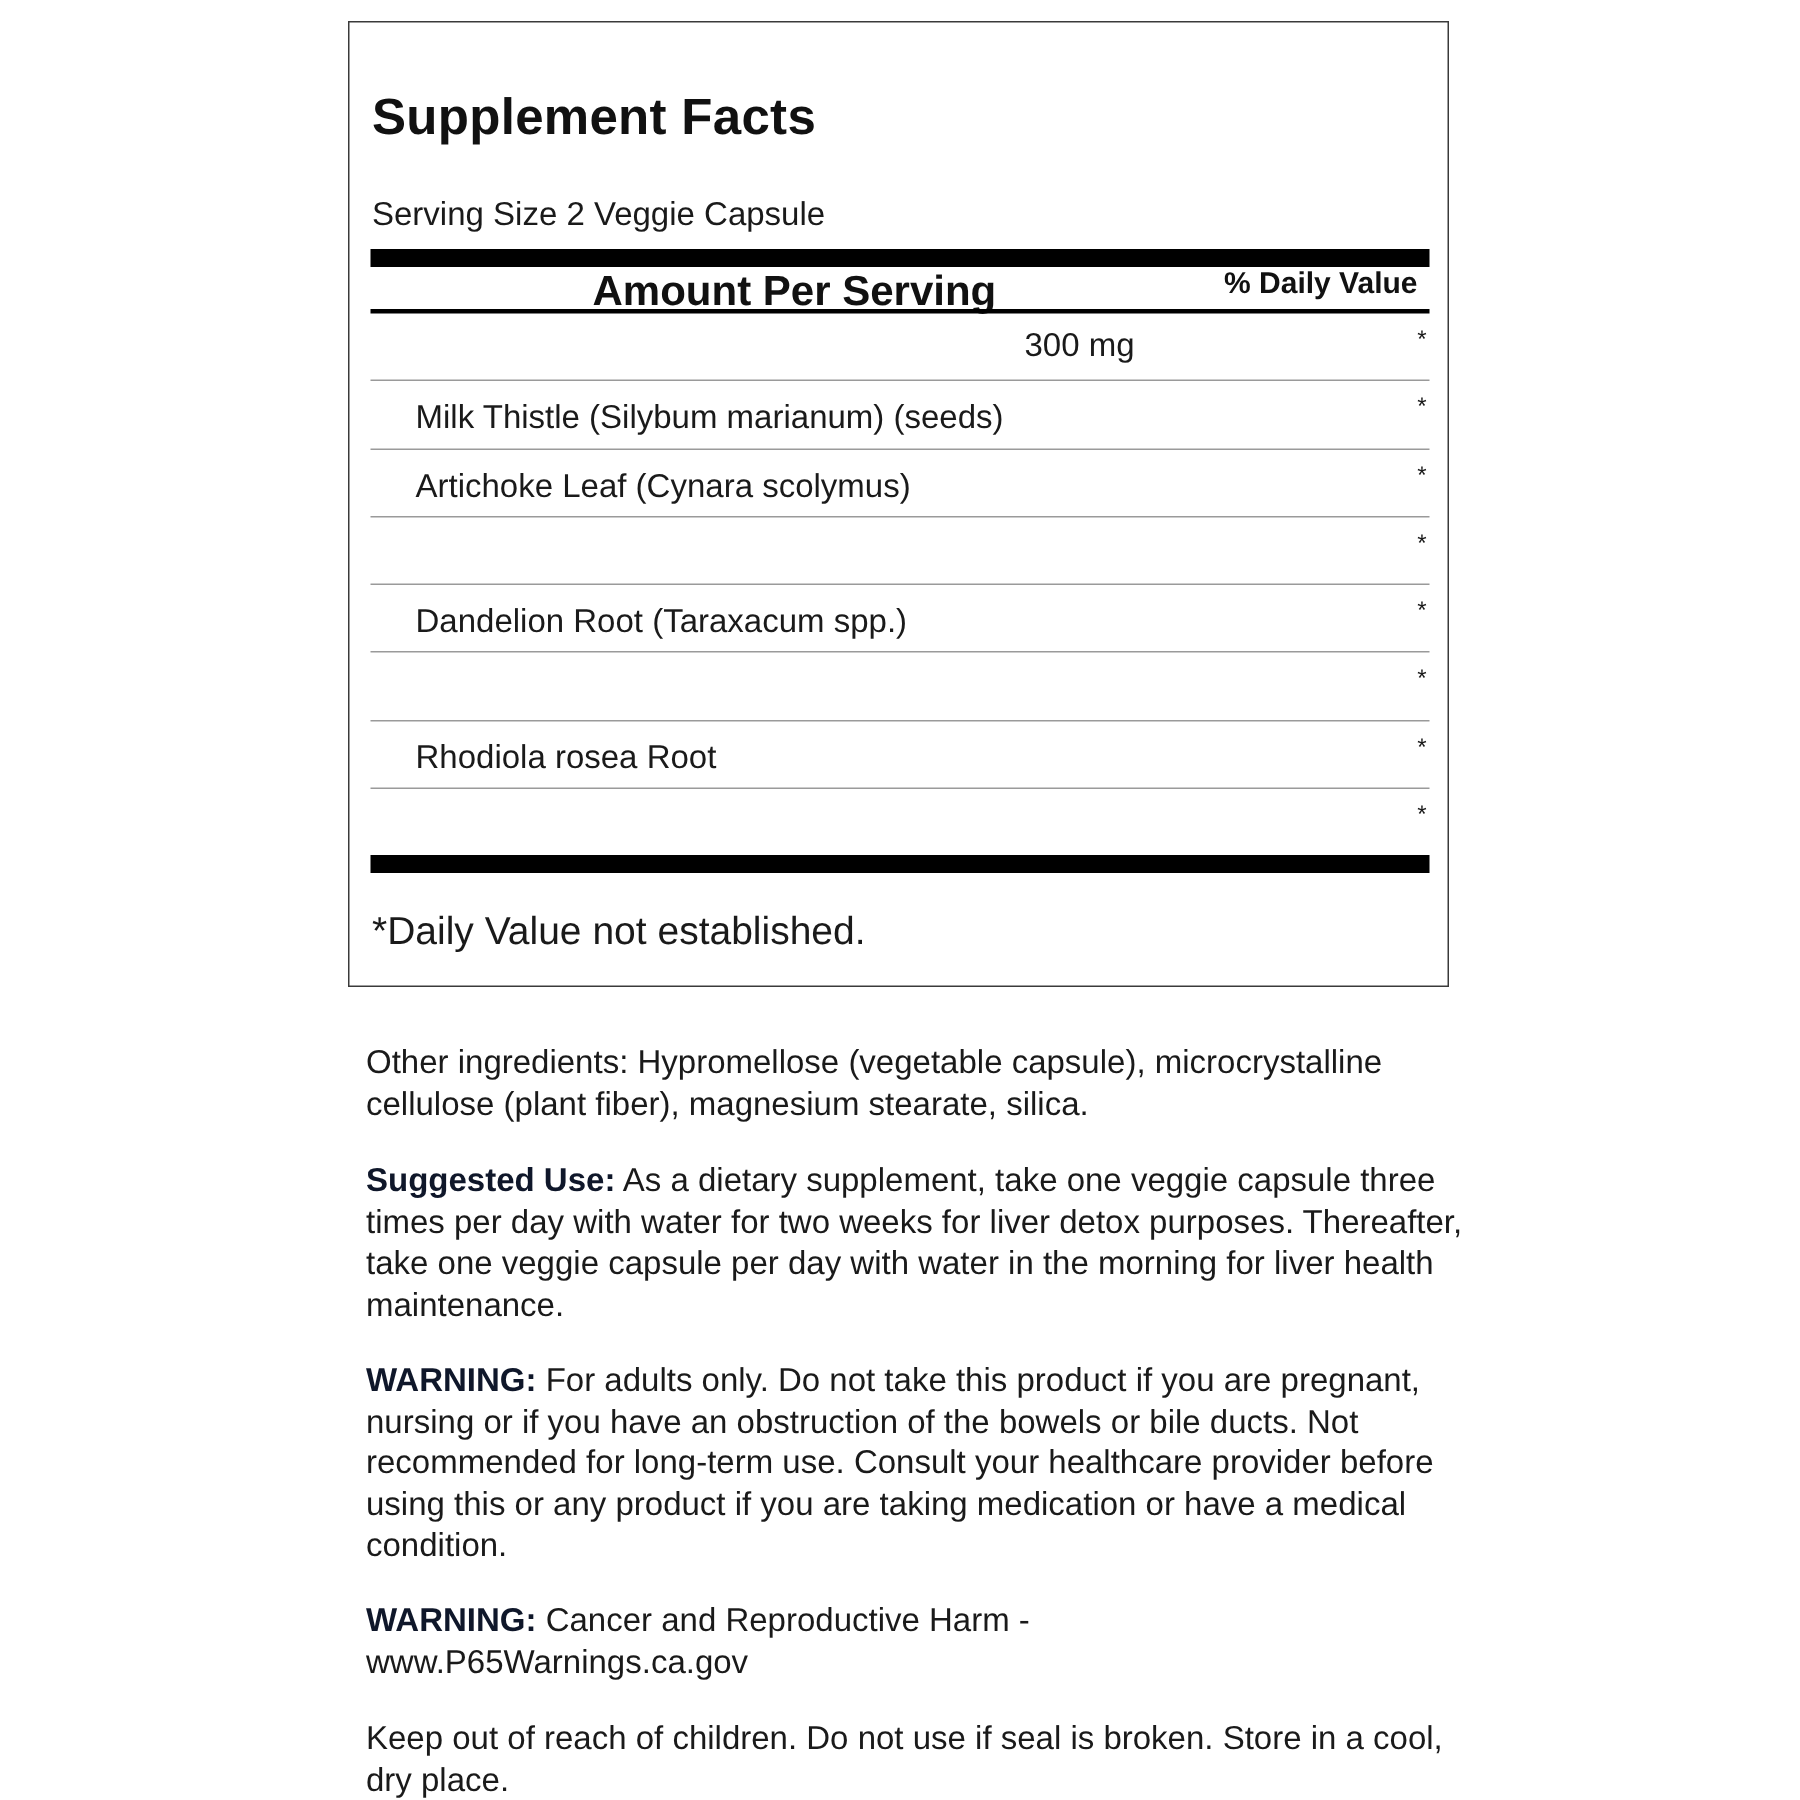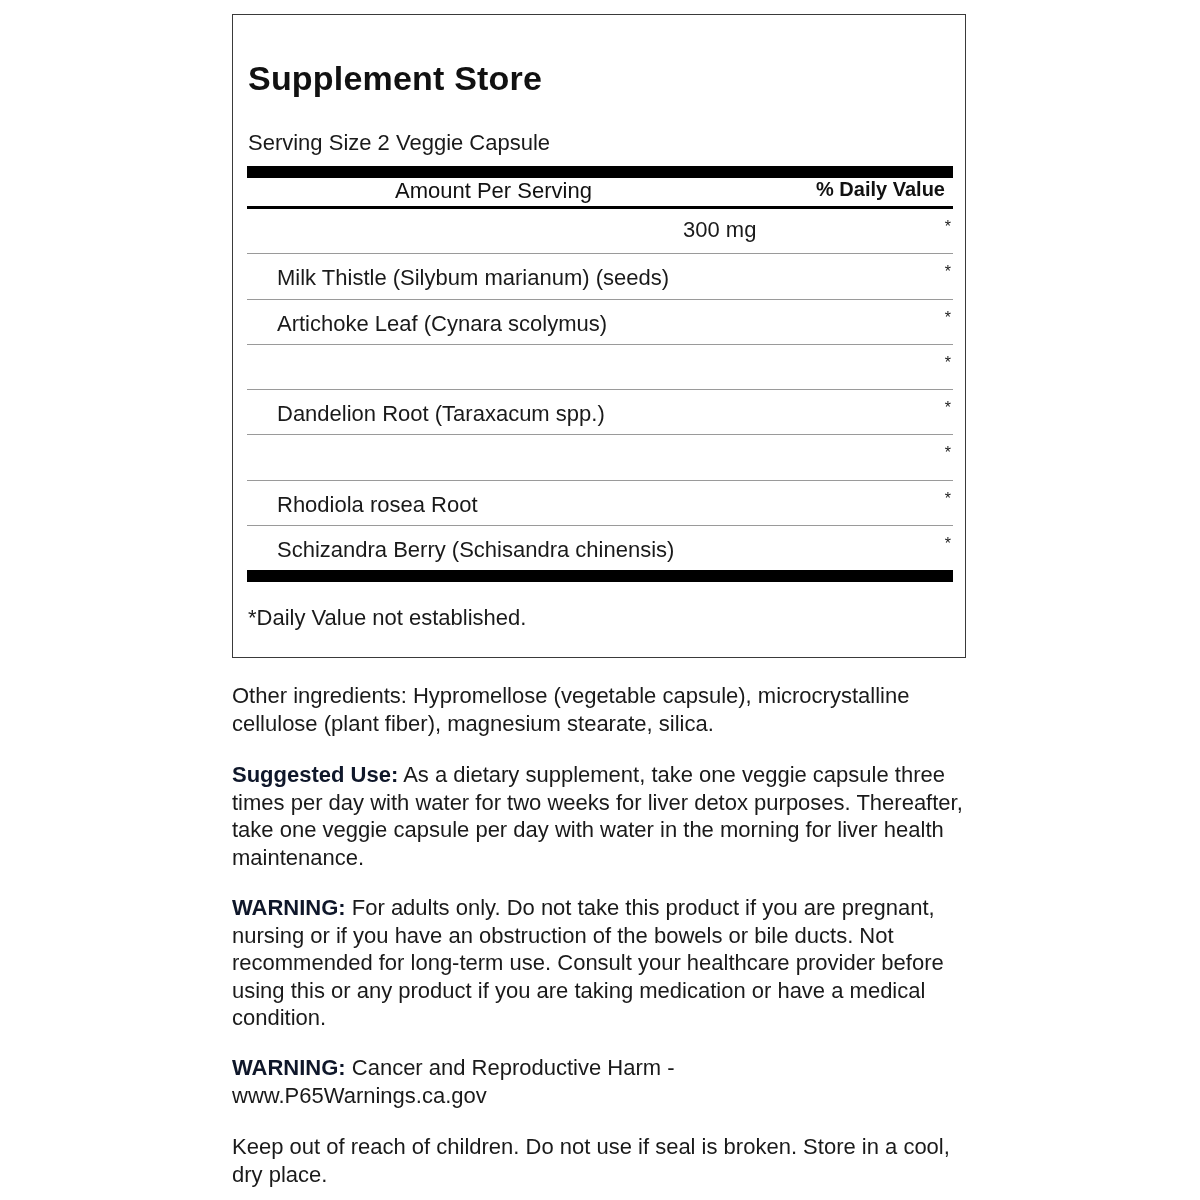--- a/index.html
+++ b/index.html
@@ -4,44 +4,44 @@
   <style>
     html, body { margin: 0; padding: 0; background: #ffffff; }
     body { width: 1200px; height: 1200px; position: relative; overflow: hidden; font-family: "Liberation Sans", sans-serif; color: #111111; }
     .facts-box { position: absolute; left: 232px; top: 14px; width: 734px; height: 644px; border: 1px solid #3a3a3a; box-sizing: border-box; }
     .facts-title { position: absolute; left: 15px; top: 44px; font-size: 34px; font-weight: bold; letter-spacing: 0.2px; color: #111; margin: 0; }
     .serving { position: absolute; left: 15px; top: 115px; font-size: 22px; color: #1a1a1a; }
     .thick-bar { position: absolute; left: 14px; width: 706px; height: 12px; background: #000; }
     .bar-top { top: 151px; }
     .bar-bottom { top: 555px; }
     .header-row { position: absolute; left: 14px; top: 163px; width: 706px; height: 27px; }
-    .hdr-amount { position: absolute; left: 148px; top: 0px; font-size: 22px; font-weight: normal; }
+    .hdr-amount { position: absolute; left: 148px; top: 0px; font-size: 28px; font-weight: bold; }
     .hdr-dv { position: absolute; right: 8px; top: 0px; font-size: 20px; font-weight: bold; }
     .medium-rule { position: absolute; left: 14px; top: 191px; width: 706px; height: 3px; background: #000; }
     .rows { position: absolute; left: 14px; top: 194px; width: 706px; }
     .row { position: relative; height: 45.3px; border-bottom: 1px solid #9a9a9a; box-sizing: border-box; font-size: 22px; color: #1a1a1a; }
     .row:last-child { border-bottom: none; }
     .row .name { position: absolute; top: 11px; left: 30px; white-space: nowrap; }
     .row.main .name { left: 1px; top: 8px; }
     .row .amount { position: absolute; left: 436px; top: 8px; }
     .row .star { position: absolute; right: 2px; top: 9px; font-size: 16px; }
-    .footnote { position: absolute; left: 15px; top: 590px; font-size: 22px; color: #1a1a1a; }
-    .text-block { position: absolute; left: 232px; width: 740px; font-size: 22px; line-height: 27.5px; color: #1a1a1a; margin: 0; }
+    .footnote { position: absolute; left: 15px; top: 590px; font-size: 26px; color: #1a1a1a; }
+    .text-block { position: absolute; left: 232px; width: 740px; font-size: 22px; line-height: 27.5px; color: #1a1a1a; margin: 12px; }
     .text-block b { color: #0f172a; }
     .p-other { top: 682px; }
     .p-use { top: 761px; }
     .p-warn1 { top: 894px; }
     .p-warn2 { top: 1054px; }
     .p-keep { top: 1133px; }
   </style>
 </head>
 <body>
 
 <div class="facts-box">
-  <h1 class="facts-title">Supplement Store</h1>
+  <h1 class="facts-title">Supplement Facts</h1>
   <div class="serving">Serving Size 2 Veggie Capsule</div>
   <div class="thick-bar bar-top"></div>
   <div class="header-row">
     <span class="hdr-amount">Amount Per Serving</span>
     <span class="hdr-dv">% Daily Value</span>
   </div>
   <div class="medium-rule"></div>
   <div class="rows">
     <div class="row main">
       <span class="amount">300 mg</span>
@@ -63,21 +63,20 @@
       <span class="star">*</span>
     </div>
     <div class="row">
       <span class="star">*</span>
     </div>
     <div class="row">
       <span class="name">Rhodiola rosea Root</span>
       <span class="star">*</span>
     </div>
     <div class="row">
-      <span class="name">Schizandra Berry (Schisandra chinensis)</span>
       <span class="star">*</span>
     </div>
   </div>
   <div class="thick-bar bar-bottom"></div>
   <div class="footnote">*Daily Value not established.</div>
 </div>
 
 <p class="text-block p-other">
   <span>Other ingredients: Hypromellose (vegetable capsule), microcrystalline cellulose (plant fiber), magnesium stearate, silica.</span>
 </p>

